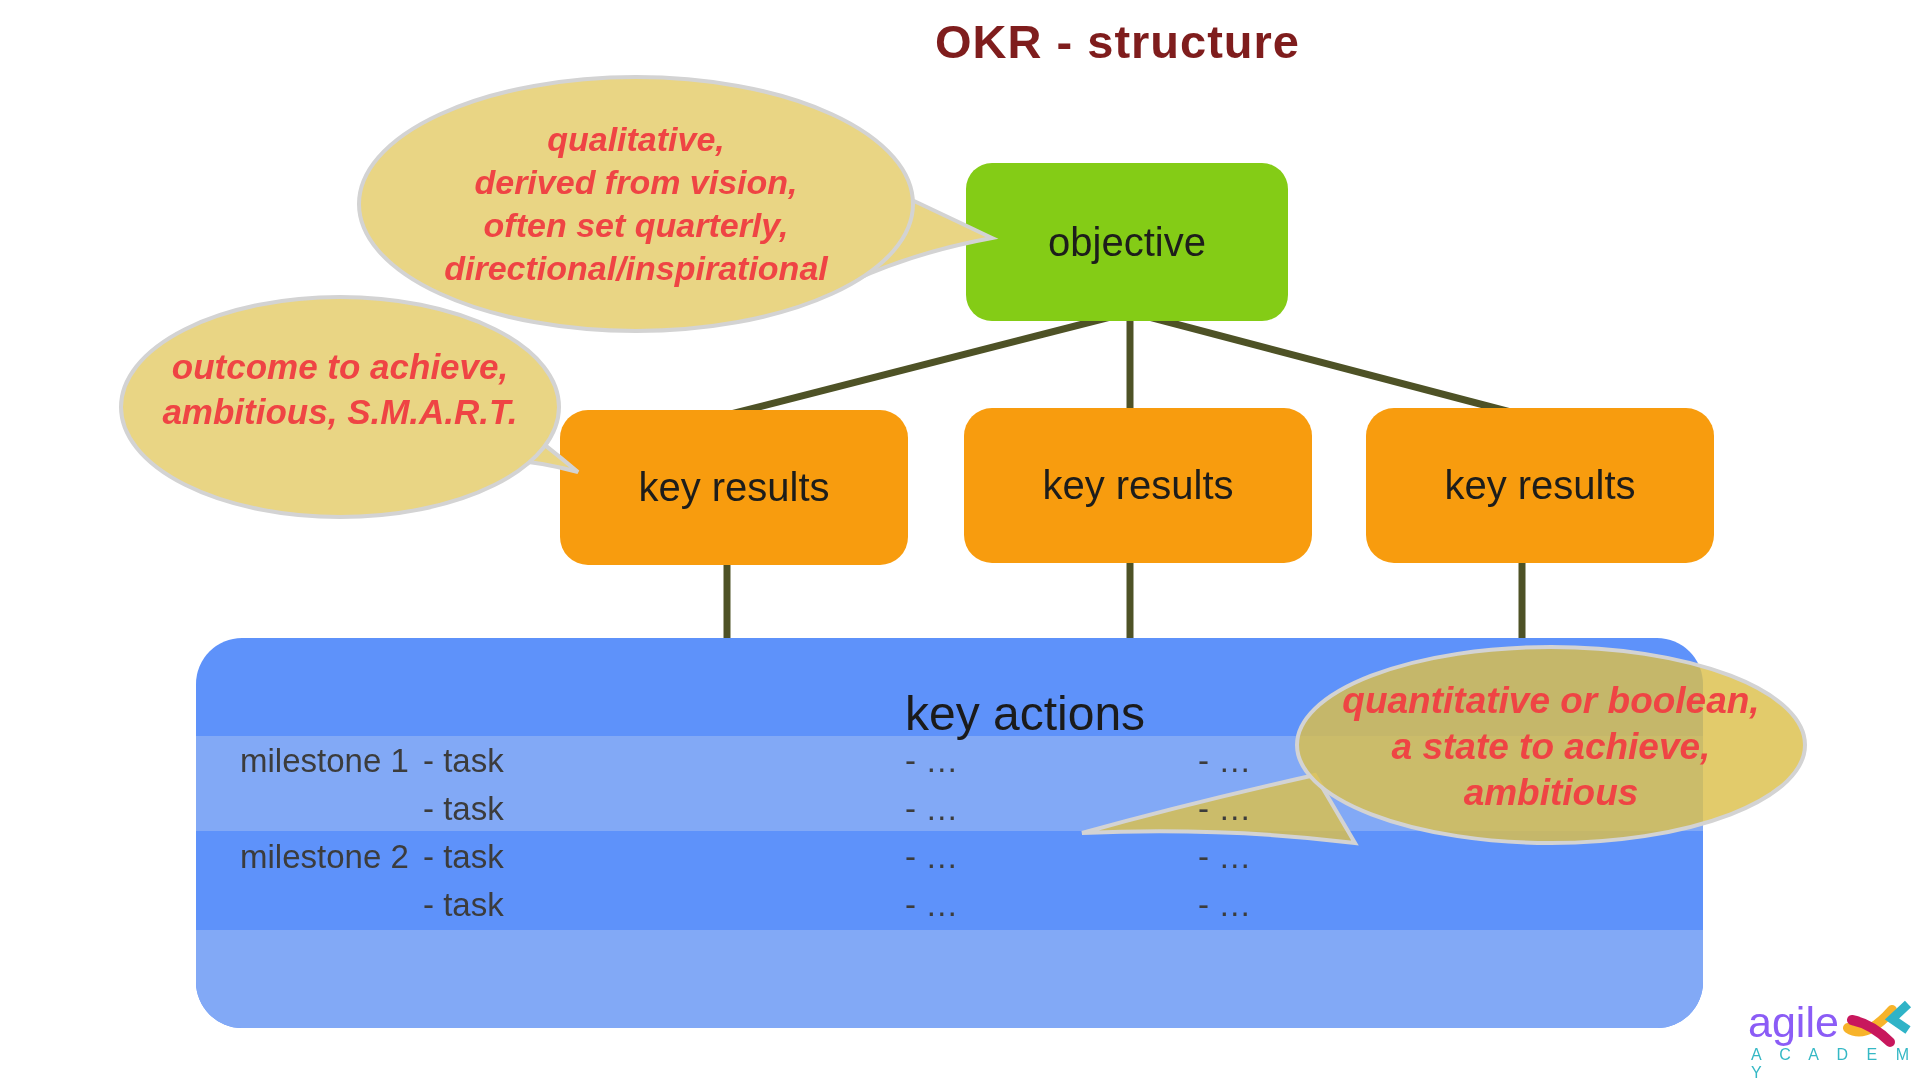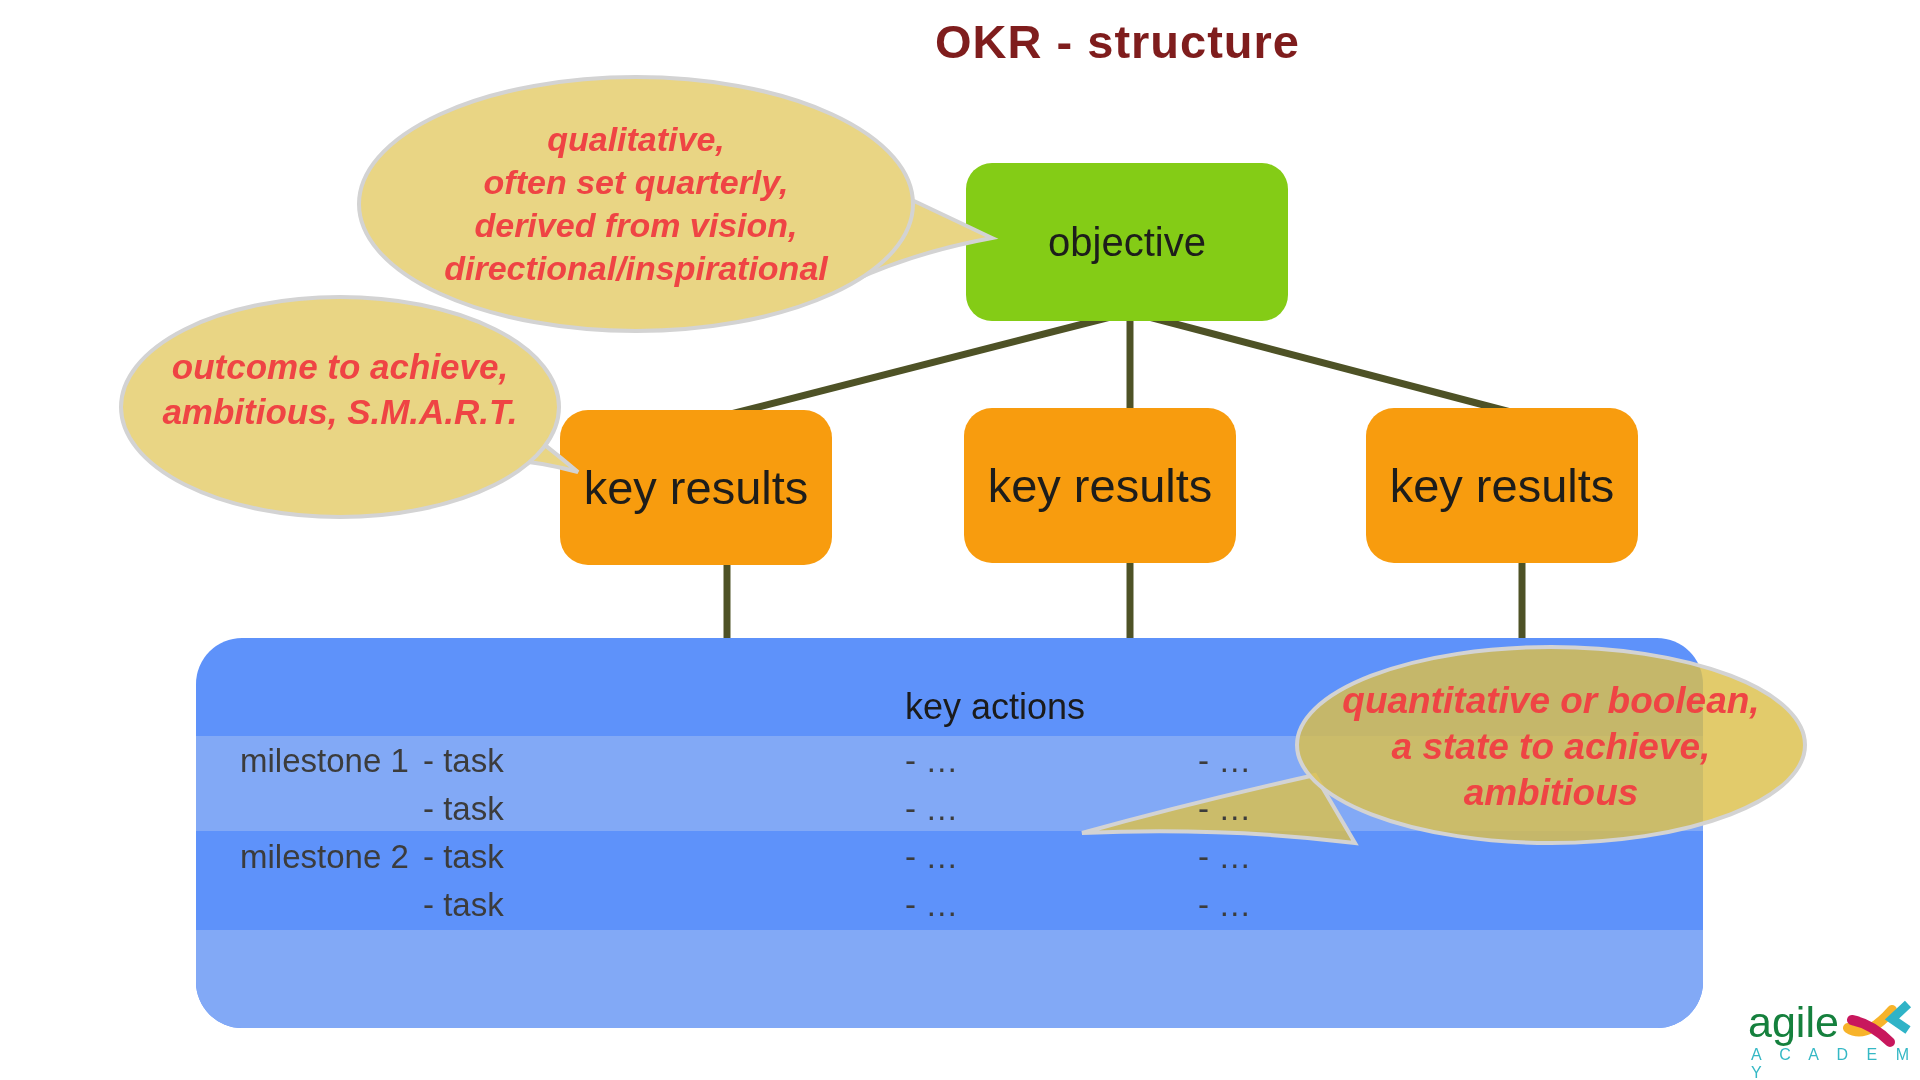--- a/index.html
+++ b/index.html
@@ -9,43 +9,43 @@
   .overlay{left:0;top:0;width:1920px;height:1080px;pointer-events:none;}
 
   
   .title{left:660px;top:14px;width:640px;text-align:right;font-size:47px;font-weight:bold;
          color:#7f1d1d;letter-spacing:1px;}
 
   
   .node{display:flex;align-items:center;justify-content:center;color:#1d1d1b;}
   .node-objective{left:966px;top:163px;width:322px;height:158px;background:#84cc16;
                   border-radius:26px;font-size:40px;}
-  .kr{width:272px;height:155px;background:#f89c0e;border-radius:28px;font-size:47px;}
+  .kr{width:348px;height:155px;background:#f89c0e;border-radius:28px;font-size:40px;}
   .kr1{left:560px;top:410px;} .kr2{left:964px;top:408px;} .kr3{left:1366px;top:408px;}
 
   
   .panel{left:196px;top:638px;width:1507px;height:390px;background:#5e92fa;
          border-radius:46px;overflow:hidden;}
   .stripe{position:absolute;left:0;width:100%;background:#82a9f6;}
   .stripe1{top:98px;height:95px;} .stripe2{top:292px;height:98px;}
 
-  .tbl-header{left:905px;top:686px;font-size:36px;color:#1b1b1b;}
+  .tbl-header{left:905px;top:686px;font-size:48px;color:#1b1b1b;}
   .trow{left:0;top:0;width:1564px;height:42px;}
   .cell{position:absolute;font-size:33px;color:#3c3c3c;white-space:nowrap;}
   .c-milestone{left:240px;} .c-task{left:423px;} .c-3{left:905px;} .c-4{left:1198px;}
 
   
   .bubble-text{text-align:center;font-style:italic;font-weight:bold;color:#ef4444;}
   .bt1{left:356px;top:118px;width:560px;font-size:34px;line-height:43px;}
   .bt2{left:120px;top:344px;width:440px;font-size:35px;line-height:45px;}
   .bt3{left:1291px;top:678px;width:520px;font-size:37px;line-height:46px;}
 
   
   .logo{left:1748px;top:998px;width:172px;height:72px;}
-  .logo-brand{position:absolute;left:0;top:0;font-size:43px;color:#15803d;}
+  .logo-brand{position:absolute;left:0;top:0;font-size:43px;color:#8b5cf6;}
   .logo-sub{position:absolute;left:3px;top:48px;font-size:16px;letter-spacing:7px;color:#35b8c5;}
   .logo-mark{position:absolute;left:92px;top:0;}
 
   .z1{z-index:1;} .z2{z-index:2;} .z3{z-index:3;} .z4{z-index:4;} .z5{z-index:5;}
 </style>
 </head>
 <body>
 
 <div class="stage">
 
@@ -113,22 +113,22 @@
       <ellipse cx="636" cy="204" rx="277" ry="127" fill="#e9d584"></ellipse>
       <path d="M470,388 Q530,432 578,472 Q505,452 445,464 Z" fill="#e9d584"></path>
       <ellipse cx="340" cy="407" rx="219" ry="110" fill="#e9d584"></ellipse>
       <path d="M1315,775 Q1190,803 1082,833 Q1225,827 1355,843 Z" fill="#dcbf4a" fill-opacity="0.82"></path>
       <ellipse cx="1551" cy="745" rx="254" ry="98" fill="#dcbf4a" fill-opacity="0.82"></ellipse>
     </g>
   </svg>
 
   <div class="abs bubble-text bt1 z4">
     <div>qualitative,</div>
+    <div>derived from vision,</div>
     <div>often set quarterly,</div>
-    <div>derived from vision,</div>
     <div>directional/inspirational</div>
   </div>
   <div class="abs bubble-text bt2 z4">
     <div>outcome to achieve,</div>
     <div>ambitious, S.M.A.R.T.</div>
   </div>
   <div class="abs bubble-text bt3 z4">
     <div>quantitative or boolean,</div>
     <div>a state to achieve,</div>
     <div>ambitious</div>

